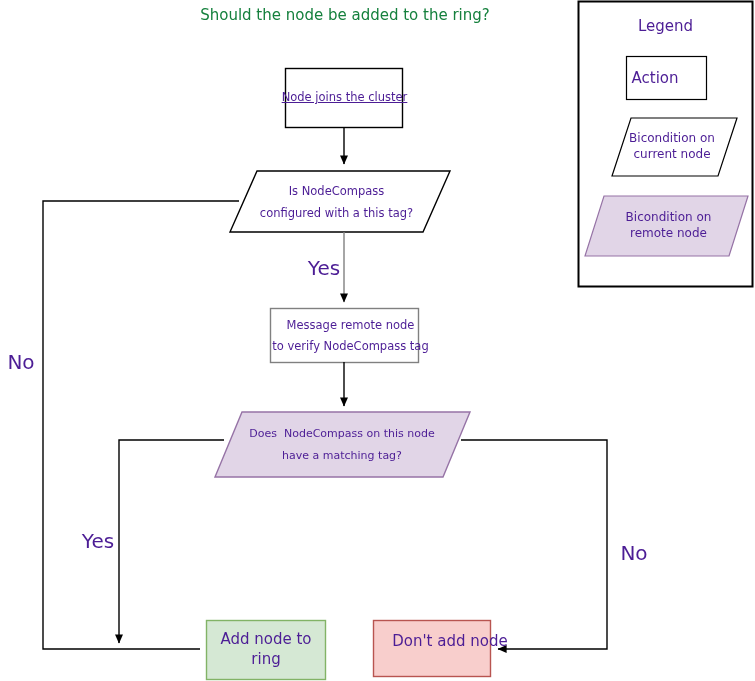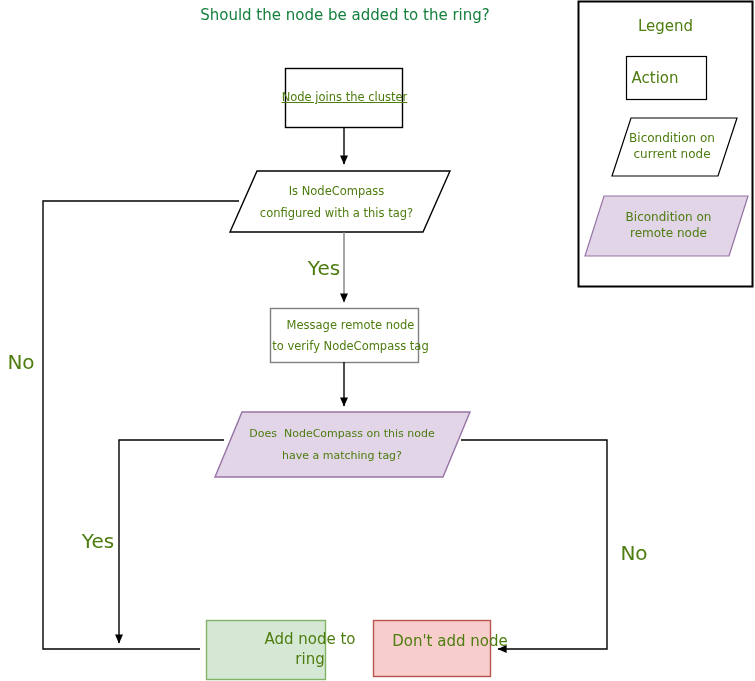--- a/index.html
+++ b/index.html
@@ -22,21 +22,21 @@
     width: 755px;
     height: 681px;
   }
   .lbl {
     position: absolute;
     display: flex;
     align-items: center;
     justify-content: center;
     text-align: center;
     line-height: 1.32;
-    color: #4d7c0f;
+    color: #4c1d95;
     white-space: pre;
     pointer-events: none;
   }
   .diagram-title {
     position: absolute;
     left: 140px;
     top: 6px;
     width: 410px;
     text-align: center;
     font-size: 15px;
@@ -97,20 +97,20 @@
 <div class="lbl legend-item-text" style="left:606px;top:198px;width:125px;height:56px;">Bicondition on
 remote node</div>
 
 <div class="lbl node-text" style="left:286px;top:69px;width:117px;height:58px;text-decoration:underline;">Node joins the cluster</div>
 <div class="lbl node-text" style="left:230px;top:174px;width:213px;height:56px;line-height:1.95;">Is NodeCompass
 configured with a this tag?</div>
 <div class="lbl node-text" style="left:277px;top:309px;width:147px;height:53px;line-height:1.8;">Message remote node
 to verify NodeCompass tag</div>
 <div class="lbl node-text" style="left:228px;top:416px;width:228px;height:58px;line-height:2.0;font-size:11px;">Does  NodeCompass on this node
 have a matching tag?</div>
-<div class="lbl big-text" style="left:207px;top:621px;width:118px;height:58px;margin-left:44px;">Add node to
+<div class="lbl big-text" style="left:207px;top:621px;width:118px;height:58px;">Add node to
 ring</div>
 <div class="lbl big-text" style="left:392px;top:621px;width:116px;height:42px;">Don't add node</div>
 
 <div class="lbl edge-label" style="left:303px;top:256px;width:42px;height:24px;">Yes</div>
 <div class="lbl edge-label" style="left:6px;top:350px;width:30px;height:24px;">No</div>
 <div class="lbl edge-label" style="left:78px;top:529px;width:40px;height:24px;">Yes</div>
 <div class="lbl edge-label" style="left:618px;top:541px;width:32px;height:24px;">No</div>
 
 </body></html>

